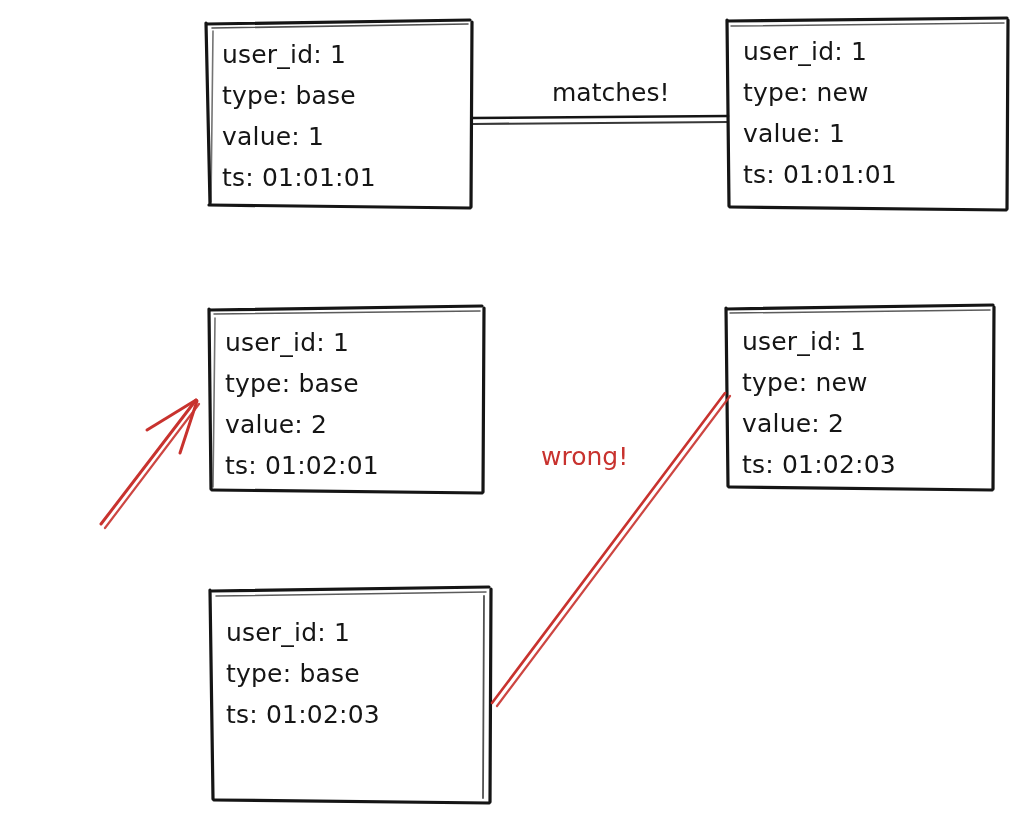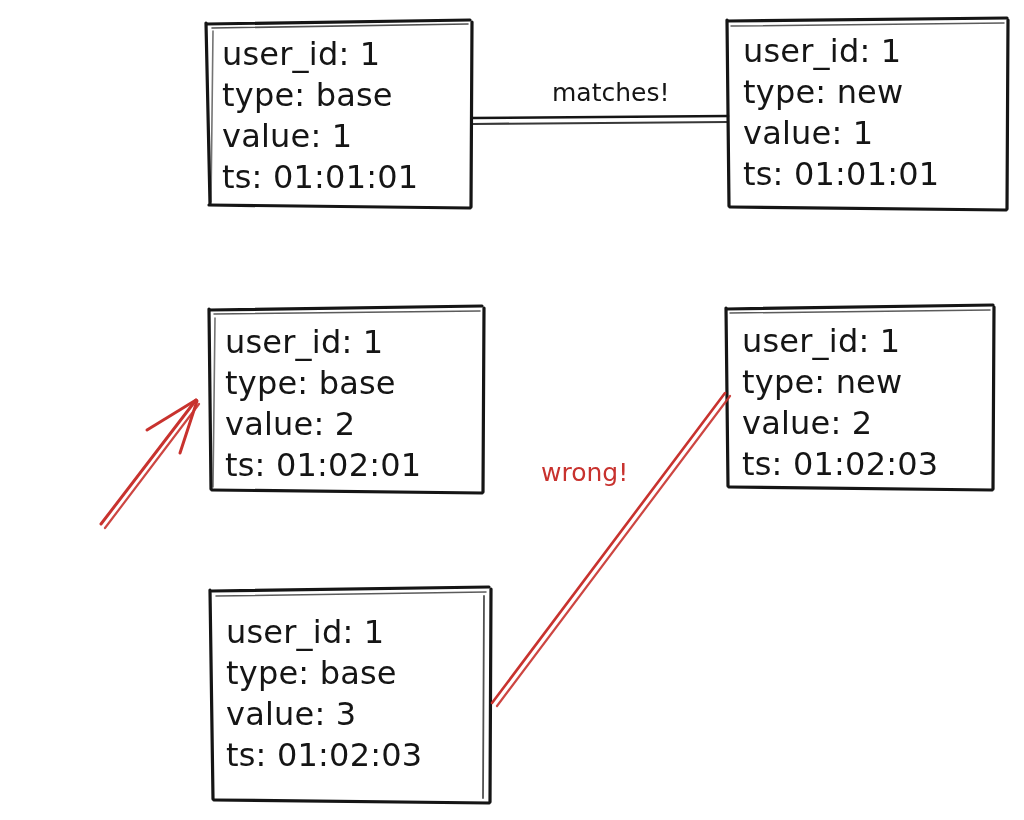--- a/index.html
+++ b/index.html
@@ -35,21 +35,21 @@
     position: absolute;
     left: 0;
     top: 0;
     padding: 14px 0 0 16px;
     margin: 0;
     list-style: none;
     white-space: nowrap;
   }
   .record-field {
     font-family: "DejaVu Sans", sans-serif;
-    font-size: 32px;
+    font-size: 25px;
     line-height: 41px;
     color: #151515;
     letter-spacing: 0.2px;
     white-space: nowrap;
   }
   .edge-label {
     position: absolute;
     font-family: "DejaVu Sans", sans-serif;
     font-size: 25px;
     line-height: 1;
@@ -164,23 +164,22 @@
       <li class="record-field">type: new</li>
       <li class="record-field">value: 2</li>
       <li class="record-field">ts: 01:02:03</li>
     </ul>
   </div>
 
   <div class="record-box" style="left:210px; top:587px; width:282px; height:217px;">
     <ul class="record-fields" style="padding-top:25px;">
       <li class="record-field">user_id: 1</li>
       <li class="record-field">type: base</li>
-      <li class="record-field">value: 3</li>
       <li class="record-field">ts: 01:02:03</li>
     </ul>
   </div>
 
   <div class="edge-label black" style="left:552px; top:80px;">matches!</div>
 
 
-  <div class="edge-label red" style="left:541px; top:460px;">wrong!</div>
+  <div class="edge-label red" style="left:541px; top:444px;">wrong!</div>
 
 </div>
 
 </body></html>

